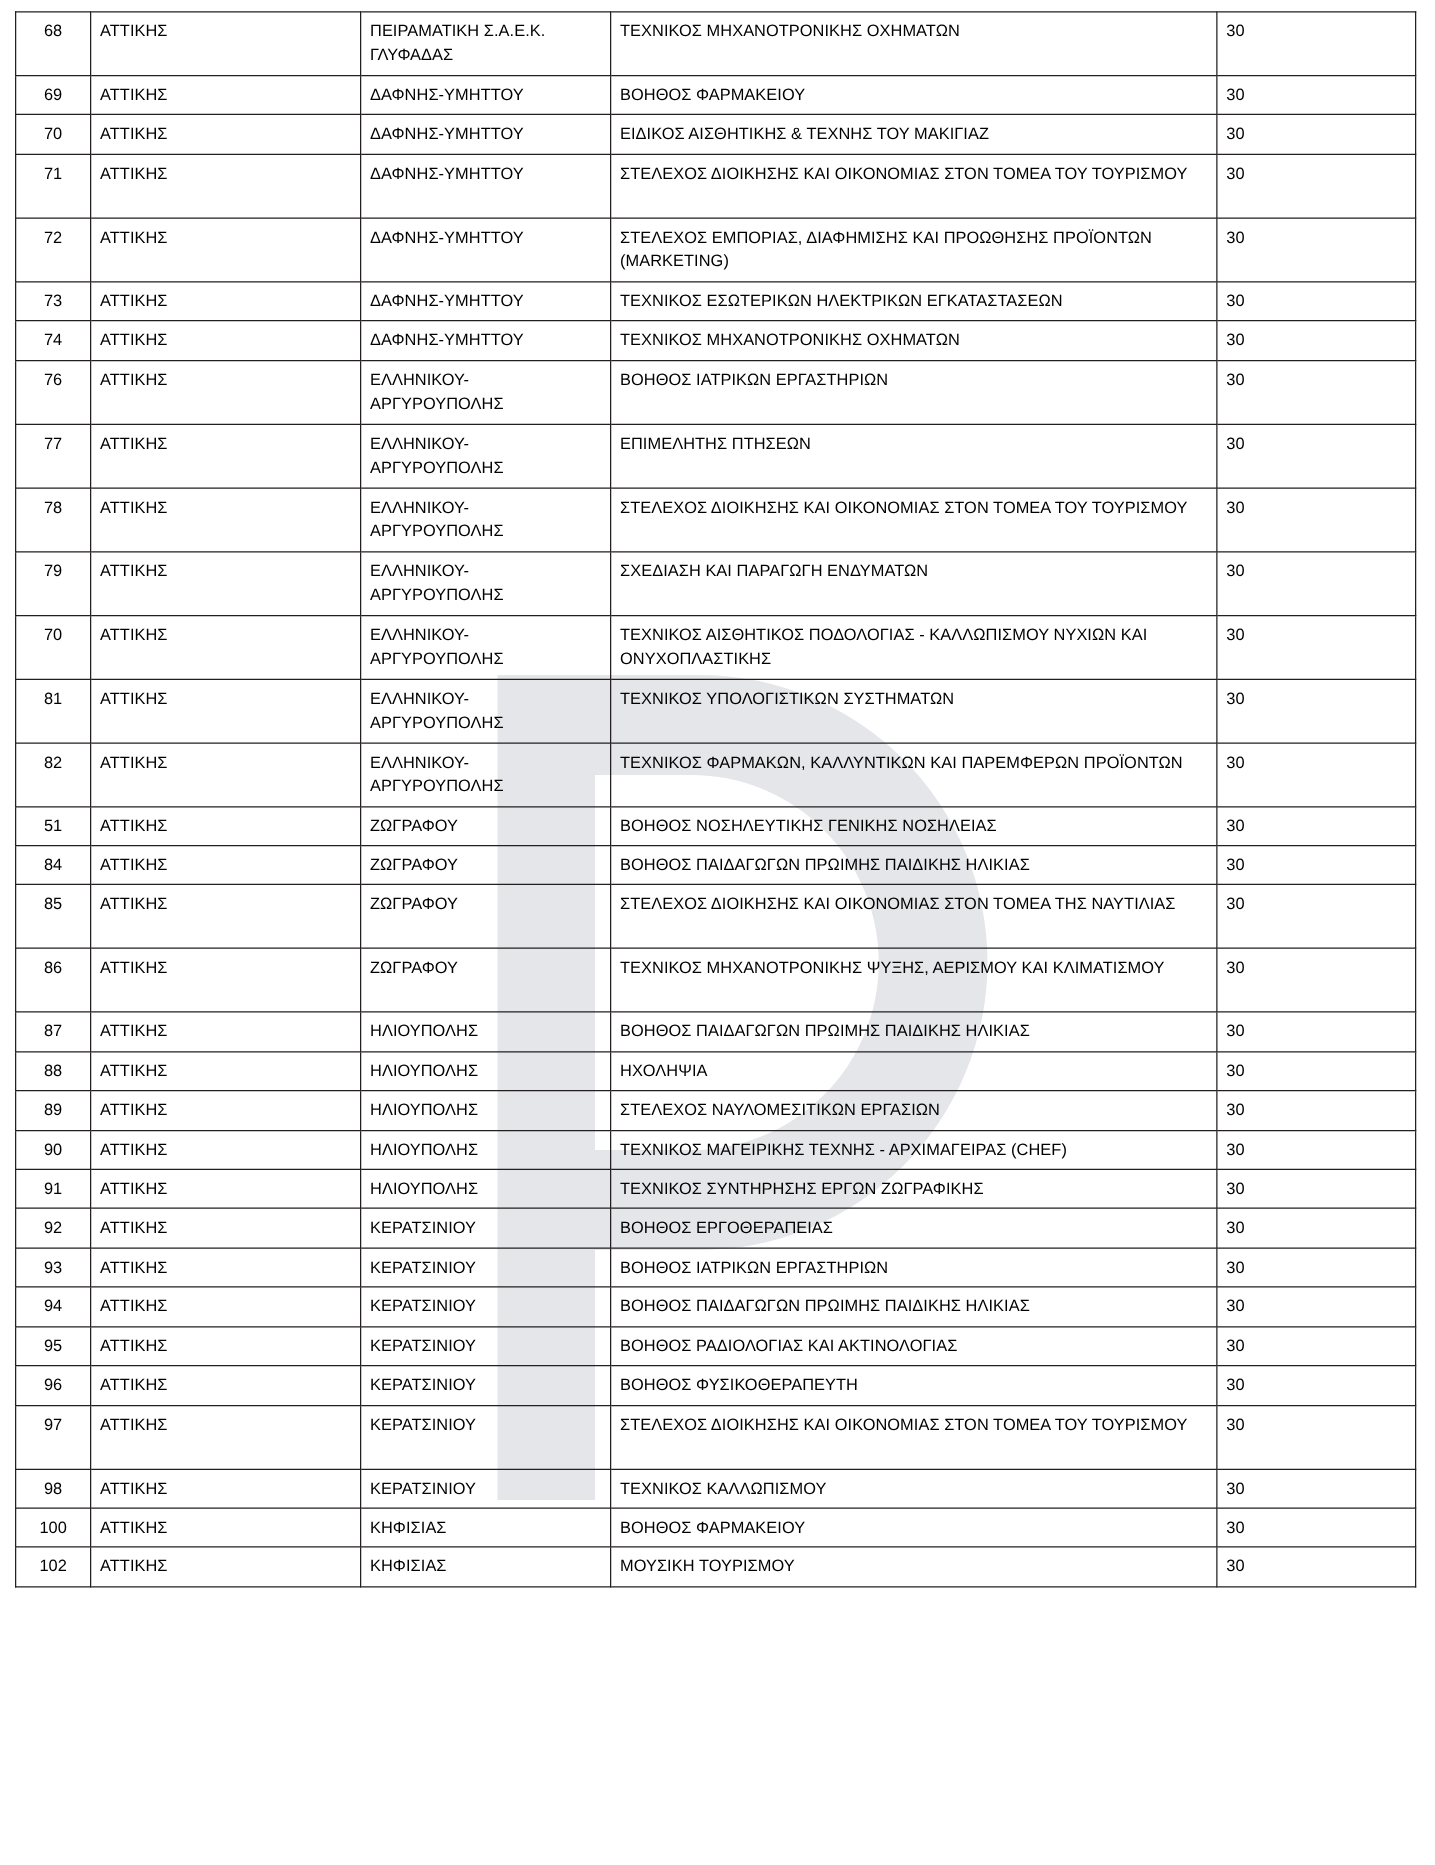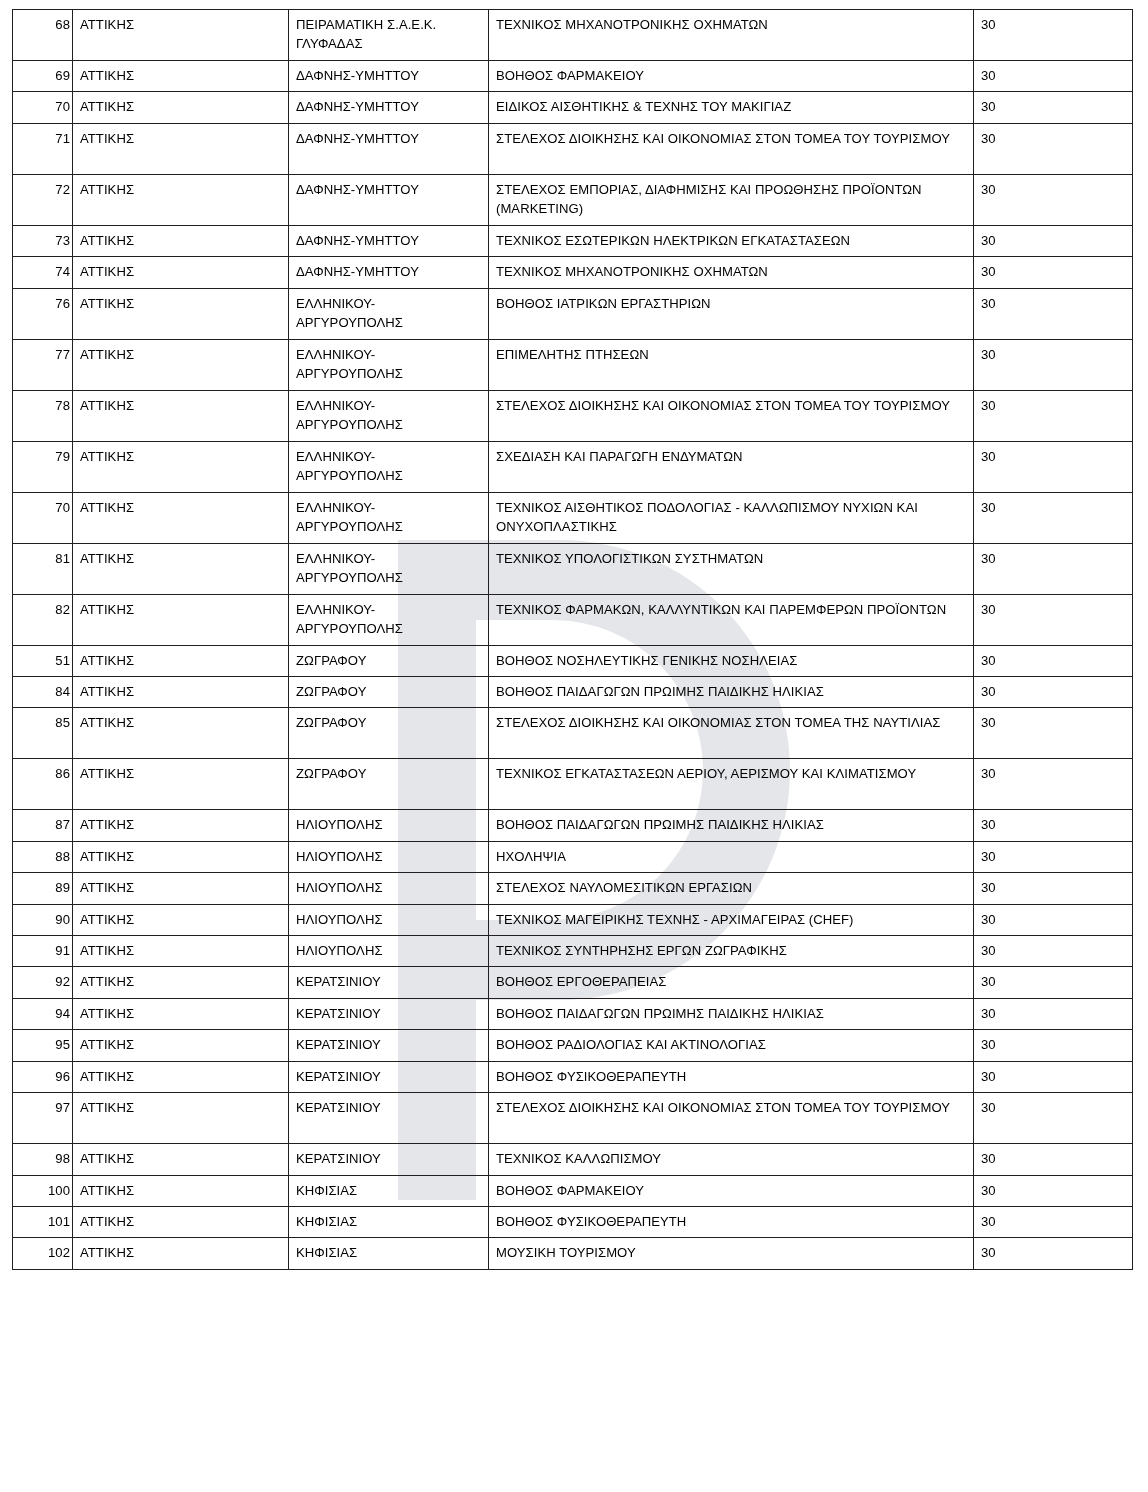--- a/index.html
+++ b/index.html
@@ -61,21 +61,21 @@
     background: transparent;
   }
 
   .cell-inner {
     padding: 5px 7px 6px 7px;
     font-size: 13.1px;
     line-height: 19.4px;
     letter-spacing: .05px;
   }
 
-  td.col-no   .cell-inner { text-align: right; padding-left: 2px; padding-right: 2px; }
+  td.col-no   .cell-inner { text-align: center; padding-left: 2px; padding-right: 2px; }
 
   
   tr.row-h1 td .cell-inner { min-height: 19px; }
   tr.row-h2 td .cell-inner { min-height: 39px; }
   tr.row-h3 td .cell-inner { min-height: 58px; }
 </style>
 </head>
 <body>
 
 <div id="watermark-layer">
@@ -401,21 +401,21 @@
           <td class="col-no">
             <div class="cell-inner">86</div>
           </td>
           <td class="col-region">
             <div class="cell-inner">ΑΤΤΙΚΗΣ</div>
           </td>
           <td class="col-school">
             <div class="cell-inner">ΖΩΓΡΑΦΟΥ</div>
           </td>
           <td class="col-specialty">
-            <div class="cell-inner">ΤΕΧΝΙΚΟΣ ΕΓΚΑΤΑΣΤΑΣΕΩΝ ΑΕΡΙΟΥ, ΑΕΡΙΣΜΟΥ ΚΑΙ ΚΛΙΜΑΤΙΣΜΟΥ</div>
+            <div class="cell-inner">ΤΕΧΝΙΚΟΣ ΜΗΧΑΝΟΤΡΟΝΙΚΗΣ ΨΥΞΗΣ, ΑΕΡΙΣΜΟΥ ΚΑΙ ΚΛΙΜΑΤΙΣΜΟΥ</div>
           </td>
           <td class="col-positions">
             <div class="cell-inner">30</div>
           </td>
         </tr>
         <tr class="row-h1">
           <td class="col-no">
             <div class="cell-inner">87</div>
           </td>
           <td class="col-region">
@@ -511,20 +511,37 @@
           </td>
           <td class="col-specialty">
             <div class="cell-inner">ΒΟΗΘΟΣ ΕΡΓΟΘΕΡΑΠΕΙΑΣ</div>
           </td>
           <td class="col-positions">
             <div class="cell-inner">30</div>
           </td>
         </tr>
         <tr class="row-h1">
           <td class="col-no">
+            <div class="cell-inner">93</div>
+          </td>
+          <td class="col-region">
+            <div class="cell-inner">ΑΤΤΙΚΗΣ</div>
+          </td>
+          <td class="col-school">
+            <div class="cell-inner">ΚΕΡΑΤΣΙΝΙΟΥ</div>
+          </td>
+          <td class="col-specialty">
+            <div class="cell-inner">ΒΟΗΘΟΣ ΙΑΤΡΙΚΩΝ ΕΡΓΑΣΤΗΡΙΩΝ</div>
+          </td>
+          <td class="col-positions">
+            <div class="cell-inner">30</div>
+          </td>
+        </tr>
+        <tr class="row-h1">
+          <td class="col-no">
             <div class="cell-inner">94</div>
           </td>
           <td class="col-region">
             <div class="cell-inner">ΑΤΤΙΚΗΣ</div>
           </td>
           <td class="col-school">
             <div class="cell-inner">ΚΕΡΑΤΣΙΝΙΟΥ</div>
           </td>
           <td class="col-specialty">
             <div class="cell-inner">ΒΟΗΘΟΣ ΠΑΙΔΑΓΩΓΩΝ ΠΡΩΙΜΗΣ ΠΑΙΔΙΚΗΣ ΗΛΙΚΙΑΣ</div>
@@ -606,37 +623,20 @@
             <div class="cell-inner">100</div>
           </td>
           <td class="col-region">
             <div class="cell-inner">ΑΤΤΙΚΗΣ</div>
           </td>
           <td class="col-school">
             <div class="cell-inner">ΚΗΦΙΣΙΑΣ</div>
           </td>
           <td class="col-specialty">
             <div class="cell-inner">ΒΟΗΘΟΣ ΦΑΡΜΑΚΕΙΟΥ</div>
-          </td>
-          <td class="col-positions">
-            <div class="cell-inner">30</div>
-          </td>
-        </tr>
-        <tr class="row-h1">
-          <td class="col-no">
-            <div class="cell-inner">101</div>
-          </td>
-          <td class="col-region">
-            <div class="cell-inner">ΑΤΤΙΚΗΣ</div>
-          </td>
-          <td class="col-school">
-            <div class="cell-inner">ΚΗΦΙΣΙΑΣ</div>
-          </td>
-          <td class="col-specialty">
-            <div class="cell-inner">ΒΟΗΘΟΣ ΦΥΣΙΚΟΘΕΡΑΠΕΥΤΗ</div>
           </td>
           <td class="col-positions">
             <div class="cell-inner">30</div>
           </td>
         </tr>
         <tr class="row-h1">
           <td class="col-no">
             <div class="cell-inner">102</div>
           </td>
           <td class="col-region">

